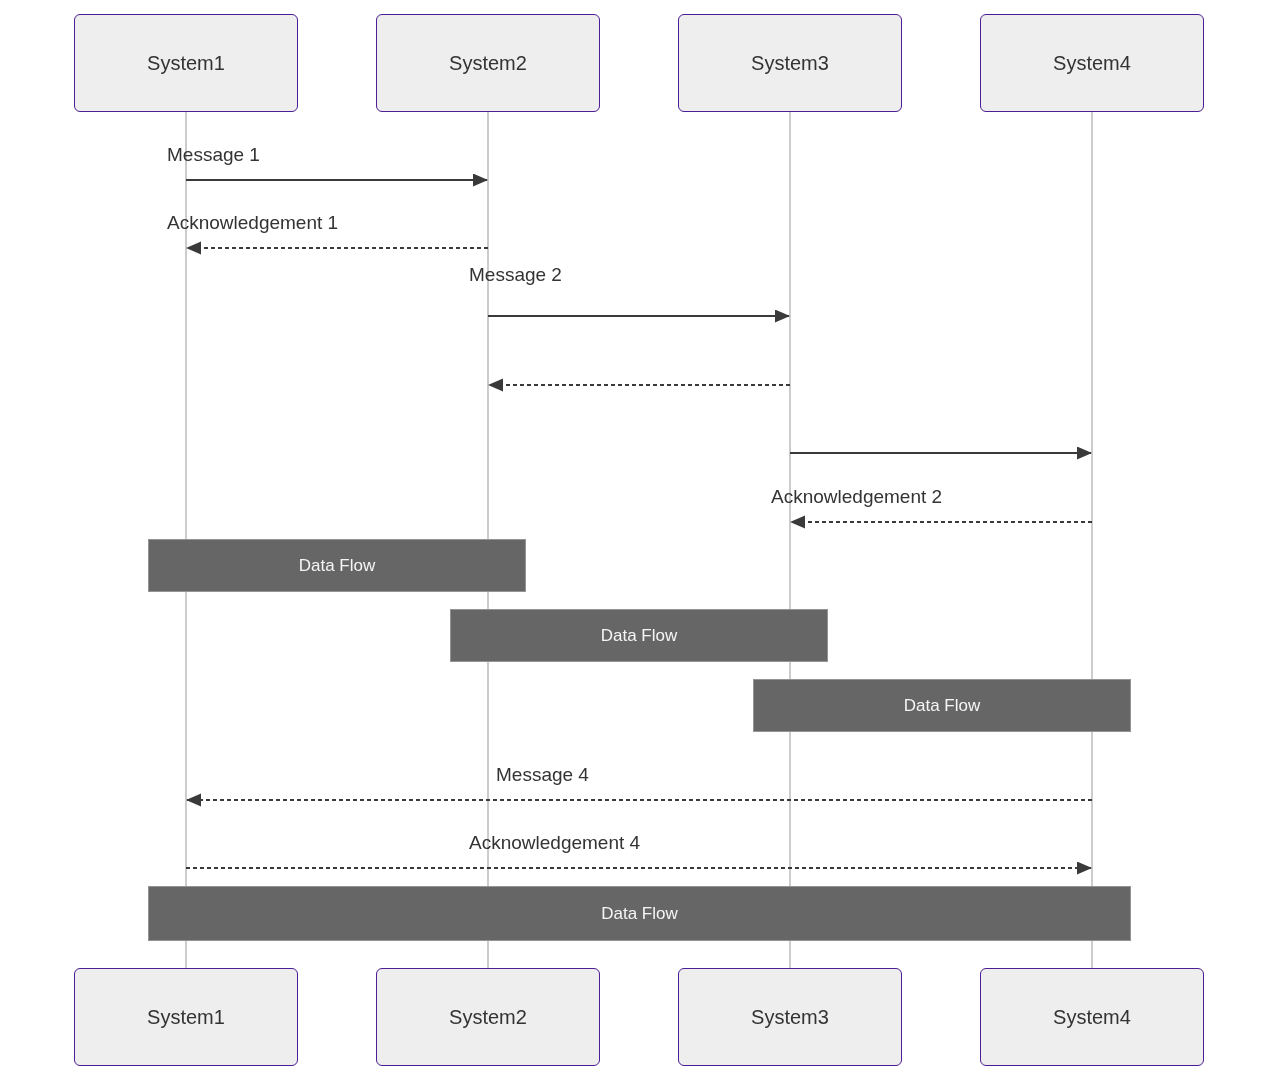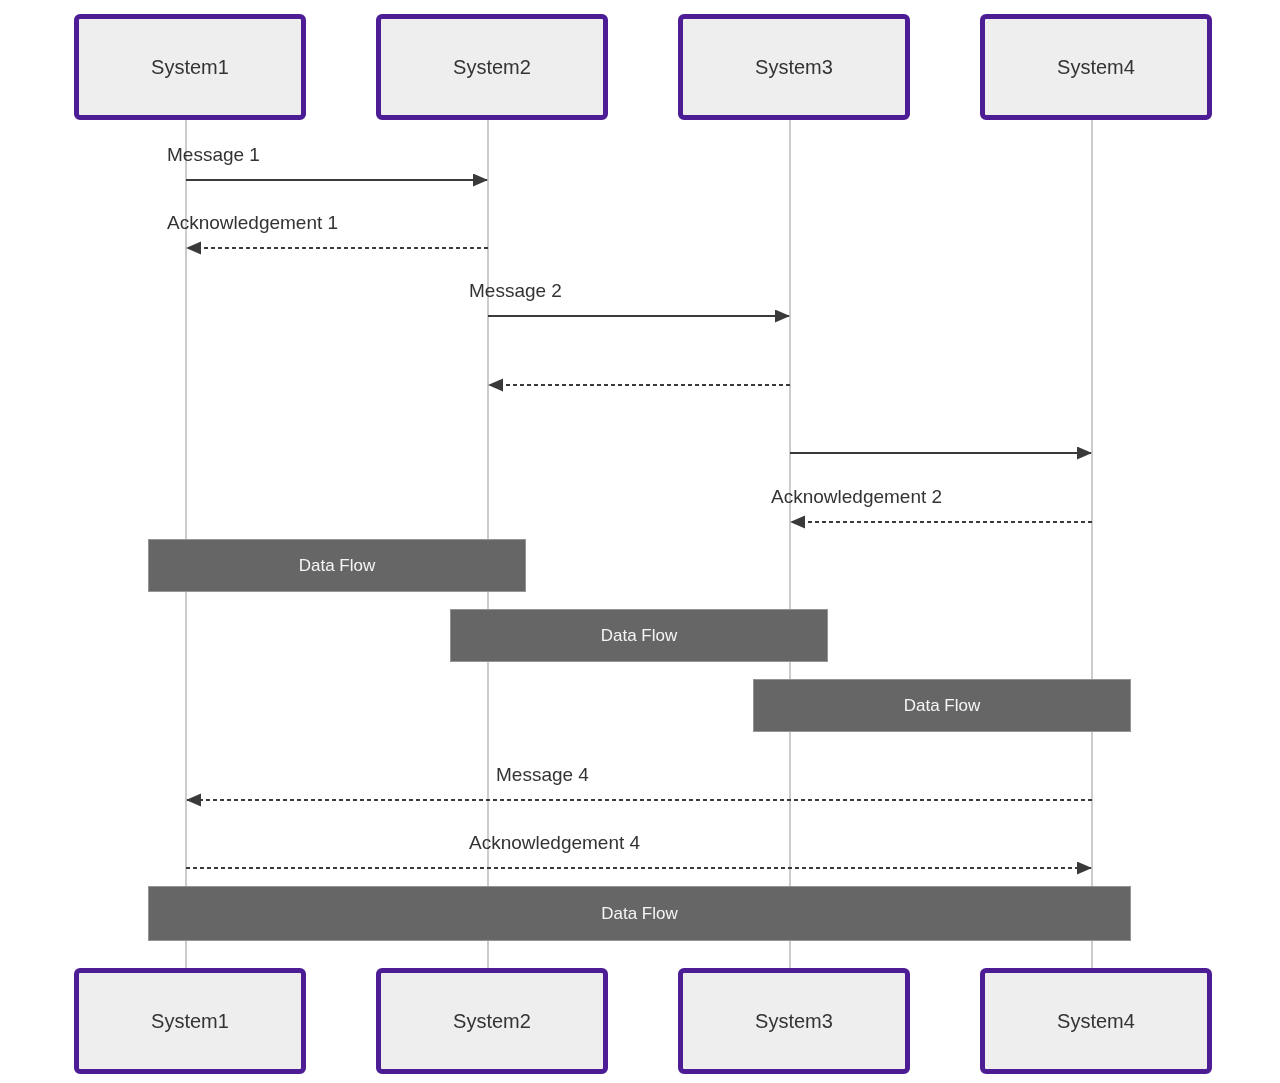--- a/index.html
+++ b/index.html
@@ -19,21 +19,21 @@
     position: absolute;
     left: 0; top: 0;
     width: 1280px;
     height: 1083px;
   }
   .actor-box {
     position: absolute;
     width: 222px;
     height: 96px;
     background: #eeeeee;
-    border: 5px solid #4c1d95;
+    border: 1px solid #4c1d95;
     border-radius: 6px;
     display: flex;
     align-items: center;
     justify-content: center;
     font-size: 20px;
     color: #333333;
     box-sizing: content-box;
   }
   .msg-label {
     position: absolute;
@@ -90,21 +90,21 @@
   </div>
   <div class="actor-box" style="left:678px; top:14px;">
     <span>System3</span>
   </div>
   <div class="actor-box" style="left:980px; top:14px;">
     <span>System4</span>
   </div>
 
   <div class="msg-label" style="left:167px; top:144px;">Message 1</div>
   <div class="msg-label" style="left:167px; top:212px;">Acknowledgement 1</div>
-  <div class="msg-label" style="left:469px; top:280px;">Message 2</div>
+  <div class="msg-label" style="left:469px; top:264px;">Message 2</div>
   <div class="msg-label" style="left:771px; top:486px;">Acknowledgement 2</div>
   <div class="msg-label" style="left:496px; top:764px;">Message 4</div>
   <div class="msg-label" style="left:469px; top:832px;">Acknowledgement 4</div>
 
   <div class="dataflow" style="left:148px; top:539px; width:378px; height:53px;">
     <span>Data Flow</span>
   </div>
   <div class="dataflow" style="left:450px; top:609px; width:378px; height:53px;">
     <span>Data Flow</span>
   </div>

